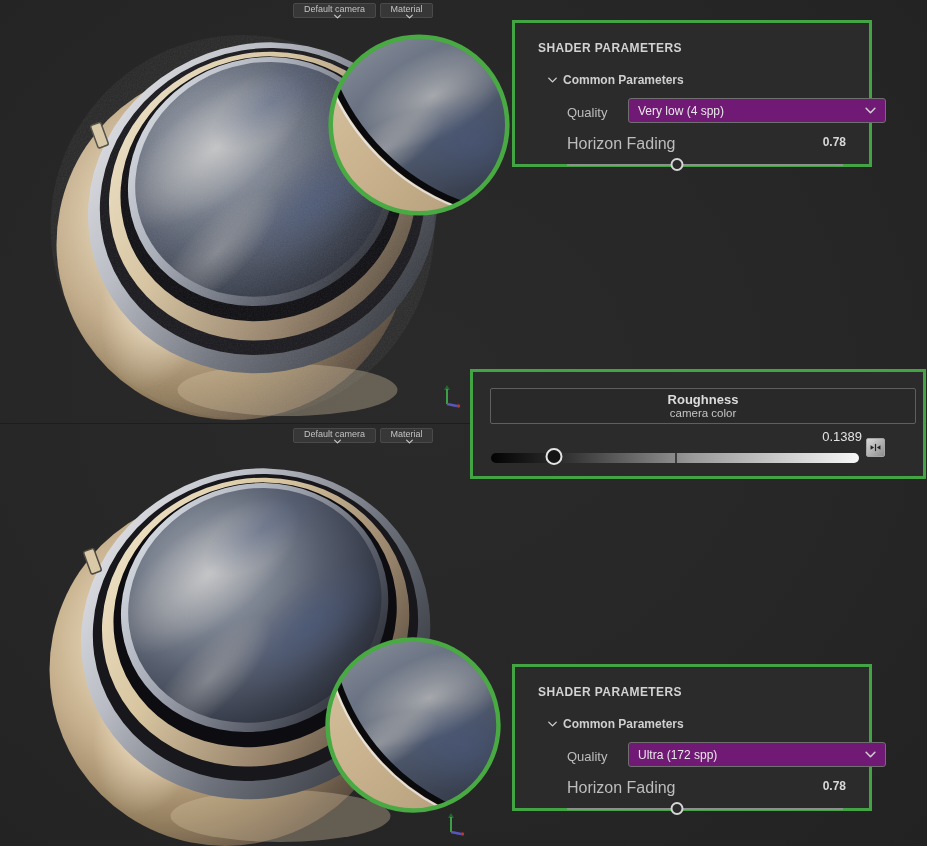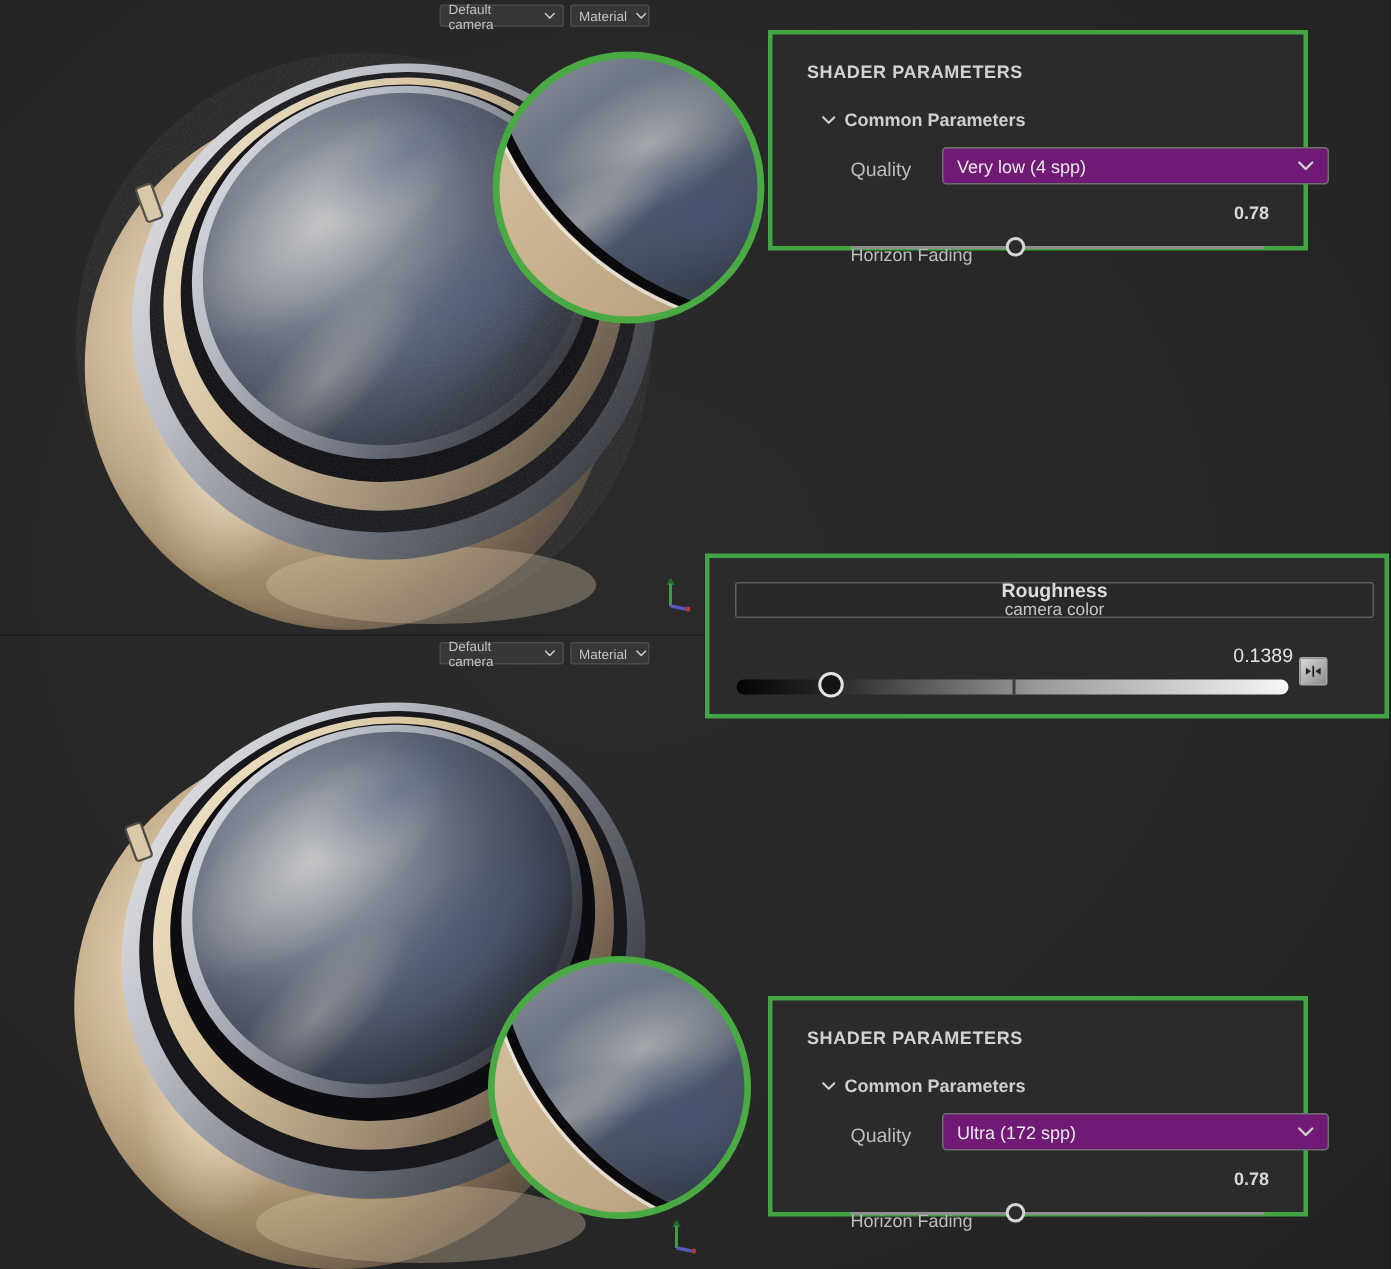--- a/index.html
+++ b/index.html
@@ -10,21 +10,21 @@
     font-family:"Liberation Sans","DejaVu Sans",sans-serif;
     color:#c9c9c9;
   }
   .vp-divider{position:absolute;left:0;top:423px;width:927px;height:1px;background:#1d1d1d;}
 
   
   .vp-toolbar{position:absolute;display:flex;gap:4px;}
   .mini-dd{
     height:15px;background:#373737;border:1px solid #4a4a4a;border-radius:2px;
     display:flex;align-items:center;justify-content:space-between;
-    font-size:9px;color:#c2c2c2;padding:0 5px;cursor:default;
+    font-size:9px;color:#c2c2c2;padding:0 5px;cursor:default;flex-direction:column;
   }
   .mini-dd .chev{width:7px;height:5px;flex:none;margin-left:6px;}
   .dd-camera{width:83px;}
   .dd-material{width:53px;}
 
   
   .panel{
     position:absolute;border:3px solid #43a443;background:#2b2b2b;
   }
   .shader-panel{width:360px;height:147px;}
@@ -38,33 +38,33 @@
   }
   .sp-section .chev{width:9px;height:6px;}
   .sp-quality-label{position:absolute;left:52px;top:82px;font-size:13px;color:#bdbdbd;}
   .sp-dd{
     position:absolute;left:113px;top:75px;width:258px;height:25px;
     background:#701a75;border:1px solid #6f6f6f;border-radius:3px;
     display:flex;align-items:center;justify-content:space-between;
     padding:0 9px;font-size:12px;color:#e8e8e8;cursor:default;
   }
   .sp-dd .chev{width:11px;height:7px;flex:none;}
-  .sp-horizon-label{position:absolute;left:52px;top:112px;font-size:12px;color:#bdbdbd;margin-top:28px;}
+  .sp-horizon-label{position:absolute;left:52px;top:112px;font-size:16px;color:#bdbdbd;}
   .sp-horizon-value{position:absolute;right:23px;top:112px;font-size:12px;color:#d8d8d8;font-weight:bold;}
   .sp-slider{position:absolute;left:52px;right:26px;top:135px;height:14px;}
   .sp-slider .track{position:absolute;left:0;right:0;top:6px;height:2px;background:#8f8f8f;}
   .sp-slider .knob{
     position:absolute;left:40%;top:0;width:13px;height:13px;transform:translateX(-50%);
     border:2px solid #d6d6d6;border-radius:50%;background:#2b2b2b;
   }
 
   
   .roughness-panel{left:470px;top:369px;width:456px;height:110px;}
   .rp-box{
-    position:absolute;left:17px;top:16px;right:7px;height:24px;
+    position:absolute;left:17px;top:16px;right:7px;height:36px;
     border:1px solid #5f5f5f;border-radius:2px;background:#292929;
     display:flex;flex-direction:column;align-items:center;justify-content:center;
   }
   .rp-title{font-size:13px;font-weight:bold;color:#dcdcdc;line-height:15px;}
   .rp-sub{font-size:11.5px;color:#c4c4c4;line-height:13px;}
   .rp-value{position:absolute;right:61px;top:57px;font-size:13px;color:#e2e2e2;}
   .rp-grad-wrap{position:absolute;left:18px;top:76px;width:368px;height:21px;}
   .rp-grad{
     position:absolute;left:0;top:5px;width:100%;height:10px;border-radius:5px;
     background:linear-gradient(to right,#030303,#2a2a2a 18%,#9a9a9a 55%,#f7f7f7 100%);

